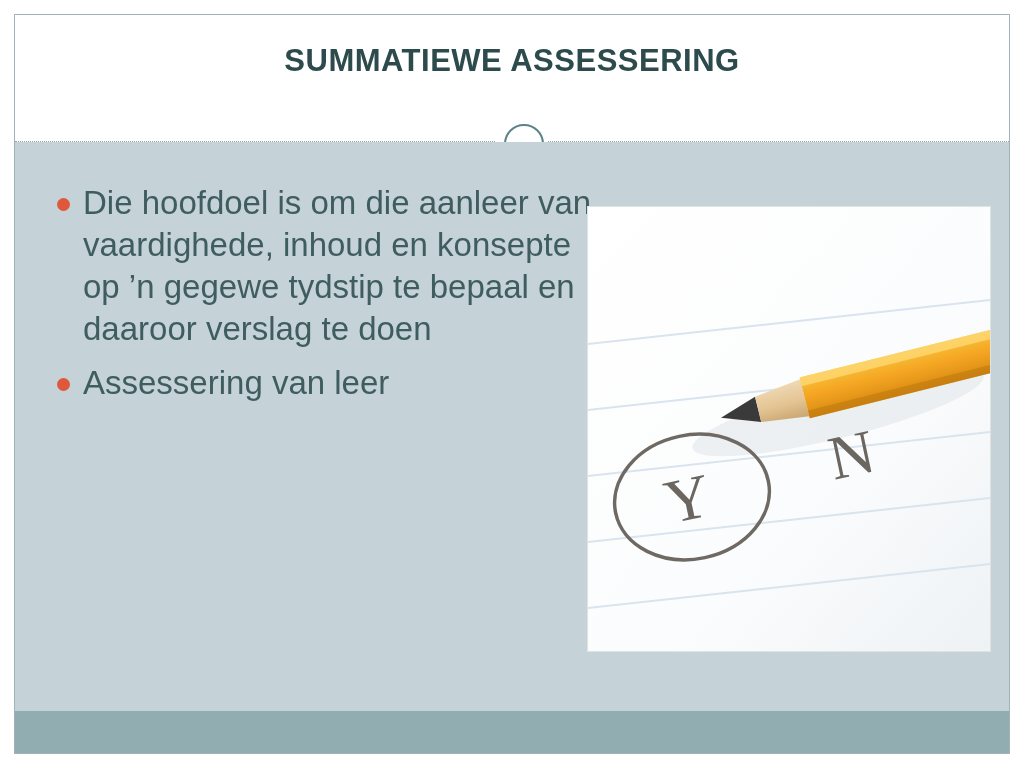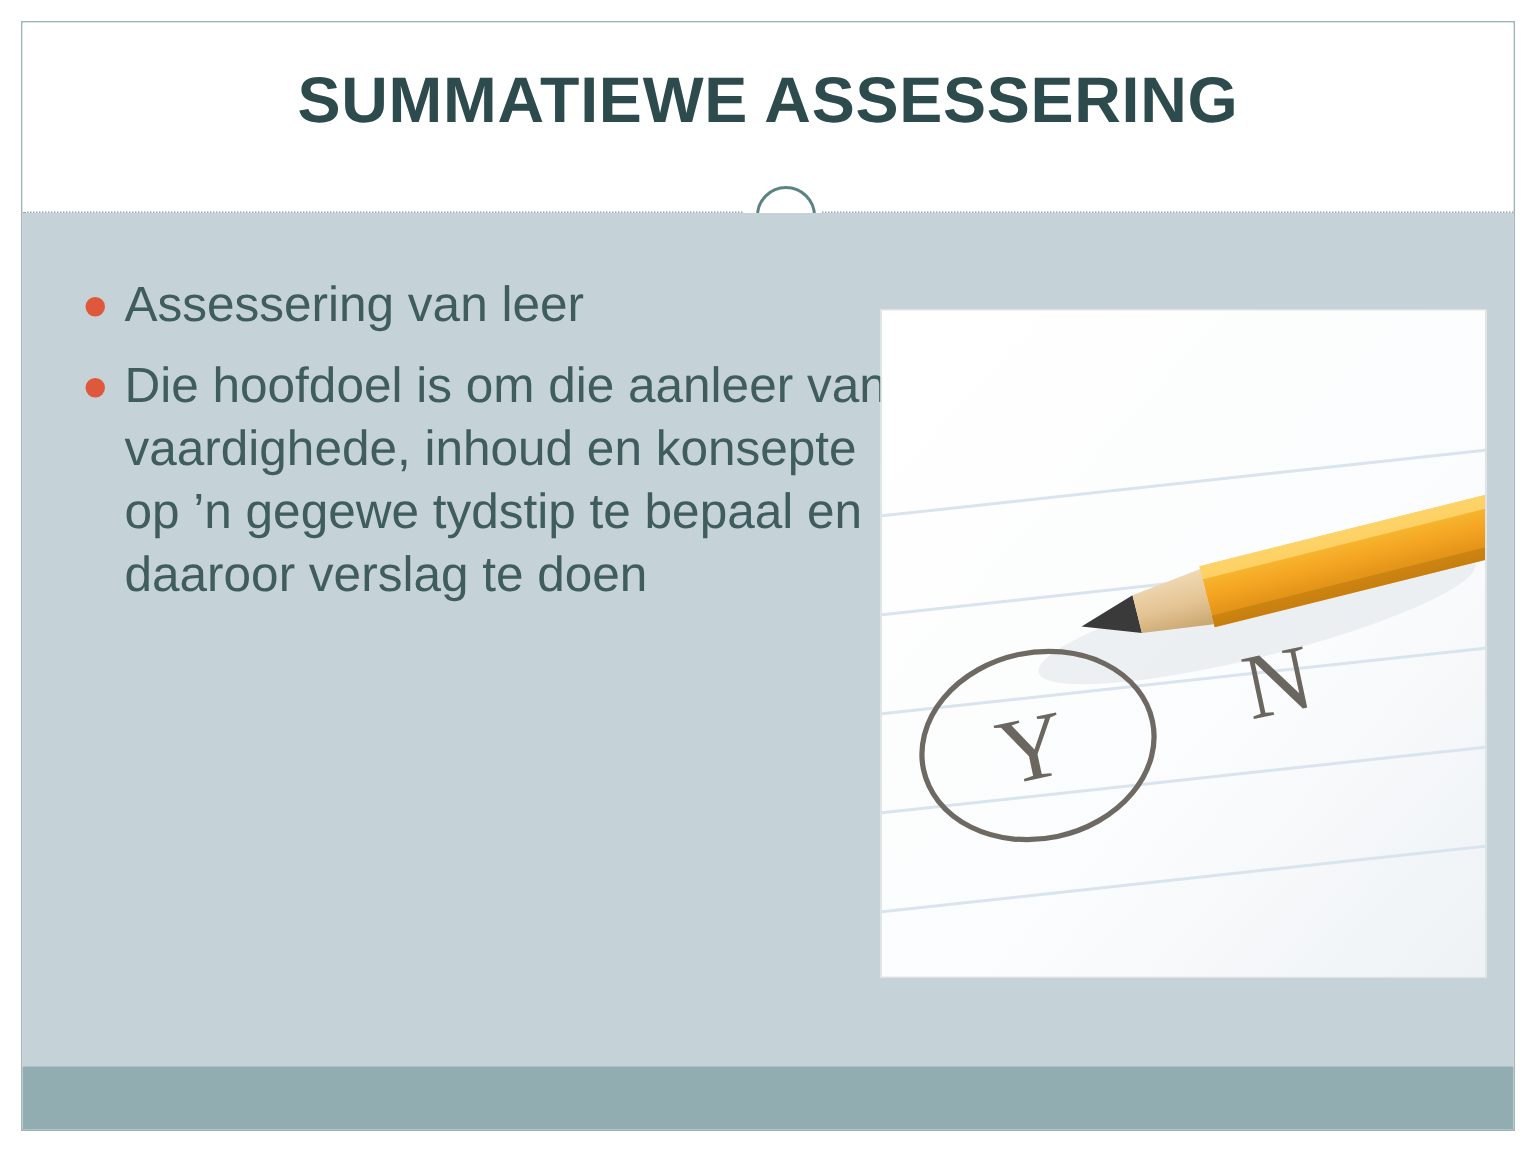--- a/index.html
+++ b/index.html
@@ -32,21 +32,21 @@
     height: 126px;
     background: #ffffff;
   }
 
   #slide-title {
     position: absolute;
     left: 0;
     top: 28px;
     width: 100%;
     text-align: center;
-    font-size: 43px;
+    font-size: 31px;
     font-weight: bold;
     color: #2d4b4c;
     letter-spacing: 0.5px;
     font-family: "Liberation Sans", sans-serif;
   }
 
   
   #divider {
     position: absolute;
     left: 0;
@@ -155,25 +155,25 @@
 
   <div id="circle-ornament">
     <div class="ring"></div>
   </div>
 
   <div id="body-area">
 
     <ul id="bullet-list">
       <li>
         <span class="dot"></span>
-        <span>Assessering van leer</span>
+        <span>Die hoofdoel is om die aanleer van vaardighede, inhoud en konsepte op ’n gegewe tydstip te bepaal en daaroor verslag te doen</span>
       </li>
       <li>
         <span class="dot"></span>
-        <span>Die hoofdoel is om die aanleer van vaardighede, inhoud en konsepte op ’n gegewe tydstip te bepaal en daaroor verslag te doen</span>
+        <span>Assessering van leer</span>
       </li>
     </ul>
 
     <div id="content-image">
       <svg width="402" height="444" viewBox="0 0 402 444">
         <defs>
           <linearGradient id="paperGrad" x1="0" y1="0" x2="1" y2="1">
             <stop offset="0%" stop-color="#ffffff"></stop>
             <stop offset="60%" stop-color="#fbfcfd"></stop>
             <stop offset="100%" stop-color="#eef2f5"></stop>

